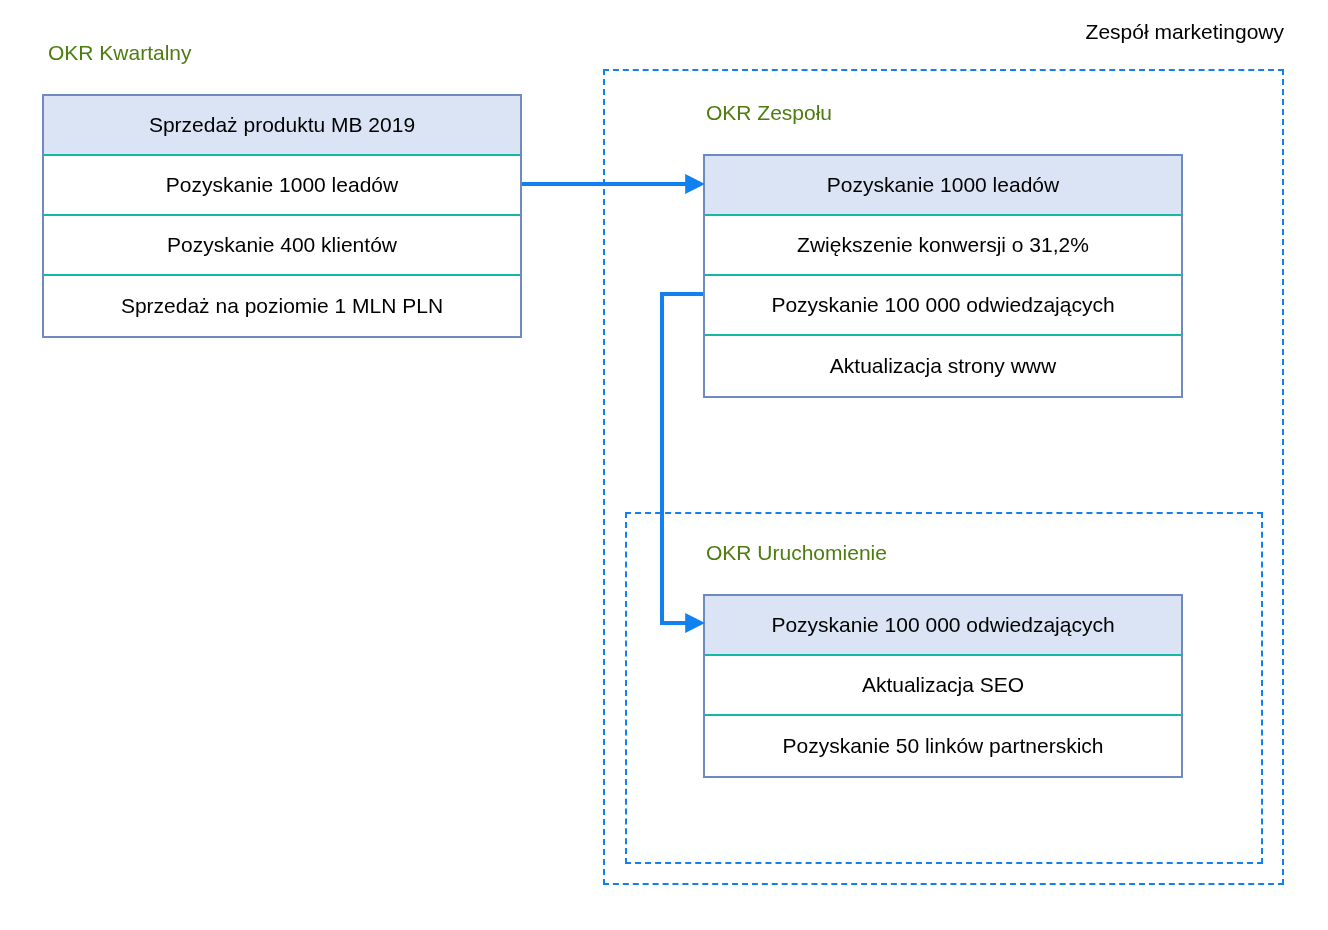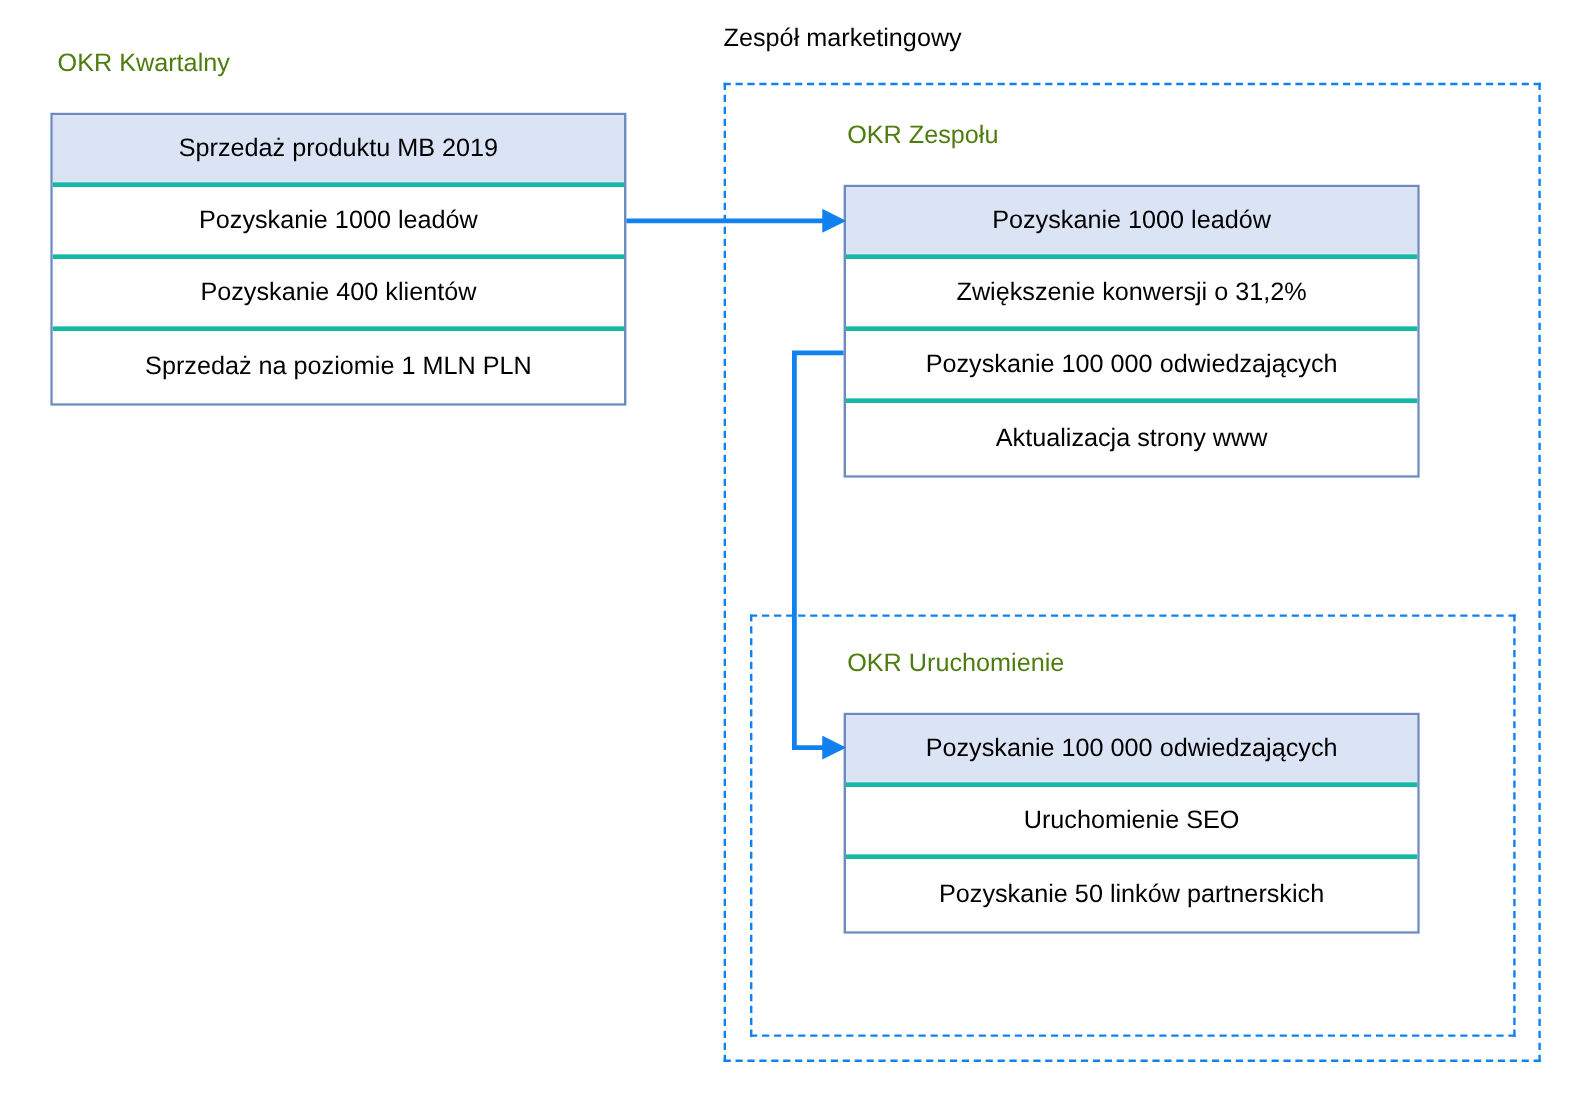--- a/index.html
+++ b/index.html
@@ -29,21 +29,21 @@
     white-space: nowrap;
   }
   .label-quarterly { left: 48px;  top: 40px; }
   .label-team      { left: 706px; top: 100px; }
   .label-individual{ left: 706px; top: 540px; }
   .title-marketing {
     position: absolute;
     left: 603px;
     top: 19px;
     width: 681px;
-    text-align: left;
+    text-align: right;
     font-size: 21px;
     line-height: 26px;
     white-space: nowrap;
   }
 
   
   .dashed-box {
     position: absolute;
     box-sizing: border-box;
     border: 2.5px dashed #1281f0;
@@ -62,21 +62,21 @@
   .okr-row {
     box-sizing: border-box;
     height: 60px;
     display: flex;
     align-items: center;
     justify-content: center;
     font-size: 21px;
     line-height: 24px;
     color: #000000;
     background: #ffffff;
-    border-bottom: 4px solid #14b8a6;
+    border-bottom: 2px solid #14b8a6;
     white-space: nowrap;
     padding: 0 8px;
   }
   .okr-row:last-child { border-bottom: none; }
   .okr-row.is-highlighted { background: #dae4f5; }
 
   .table-quarterly  { left: 42px;  top: 94px;  width: 480px; }
   .table-team       { left: 703px; top: 154px; width: 480px; }
   .table-individual { left: 703px; top: 594px; width: 480px; }
 
@@ -117,21 +117,21 @@
 
   <div class="okr-table table-team">
       <div class="okr-row is-highlighted">Pozyskanie 1000 leadów</div>
       <div class="okr-row">Zwiększenie konwersji o 31,2%</div>
       <div class="okr-row">Pozyskanie 100 000 odwiedzających</div>
       <div class="okr-row">Aktualizacja strony www</div>
     </div>
 
   <div class="okr-table table-individual">
       <div class="okr-row is-highlighted">Pozyskanie 100 000 odwiedzających</div>
-      <div class="okr-row">Uruchomienie SEO</div>
+      <div class="okr-row">Aktualizacja SEO</div>
       <div class="okr-row">Pozyskanie 50 linków partnerskich</div>
     </div>
 
   <svg class="connector-svg" viewBox="0 0 1328 930" xmlns="http://www.w3.org/2000/svg">
     <defs>
       <marker id="arrowhead" markerWidth="5" markerHeight="5" refX="1.2" refY="2.5" orient="auto" markerUnits="strokeWidth">
         <path d="M 0 0 L 5 2.5 L 0 5 z" fill="#1281f0"></path>
       </marker>
     </defs>
     <g id="connector-group" fill="none" stroke="#1281f0" stroke-width="4" stroke-linecap="butt" stroke-linejoin="miter">

